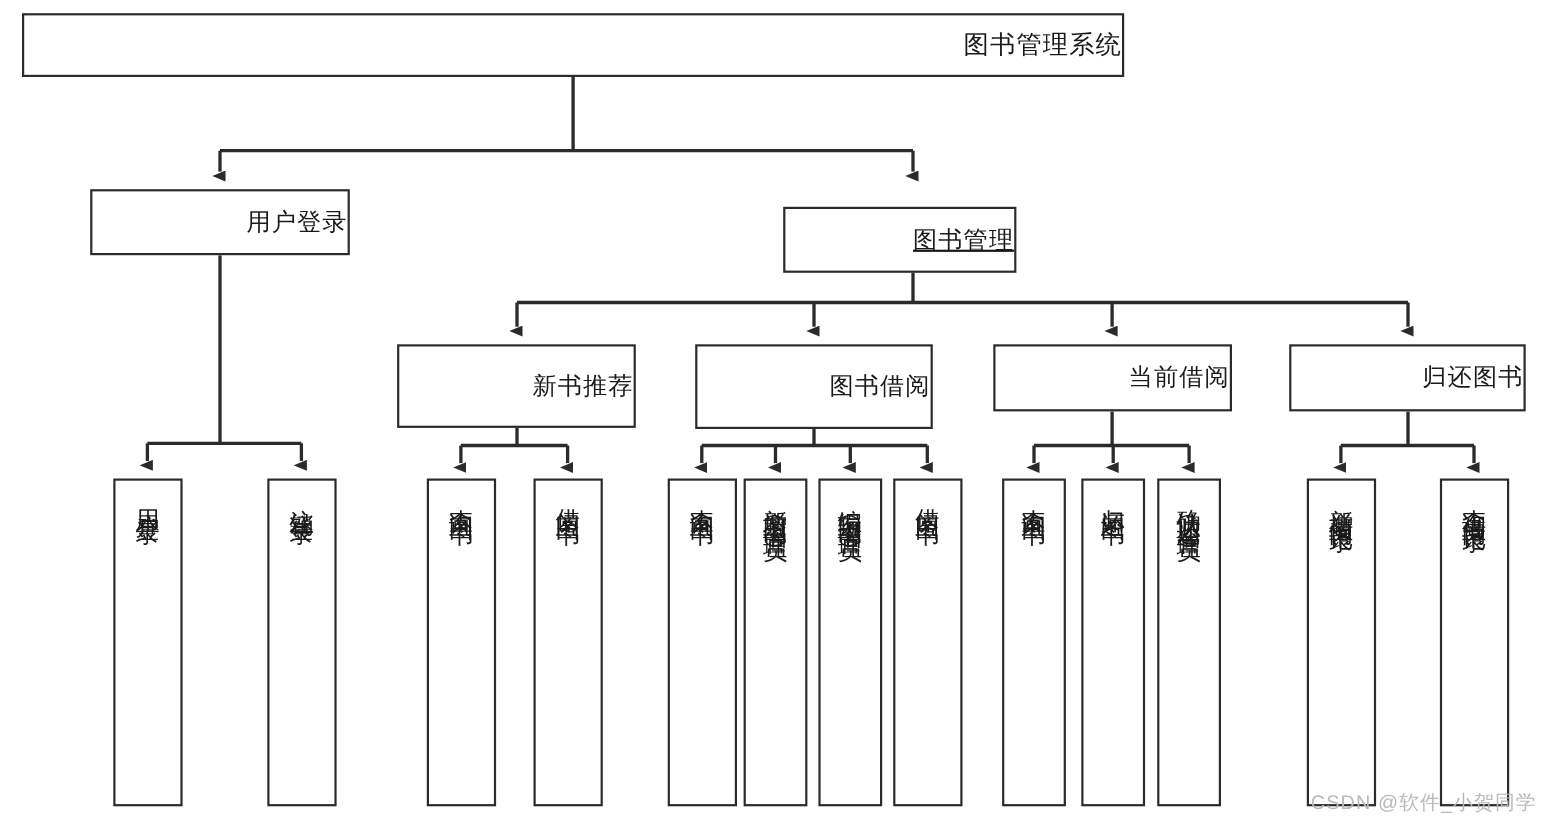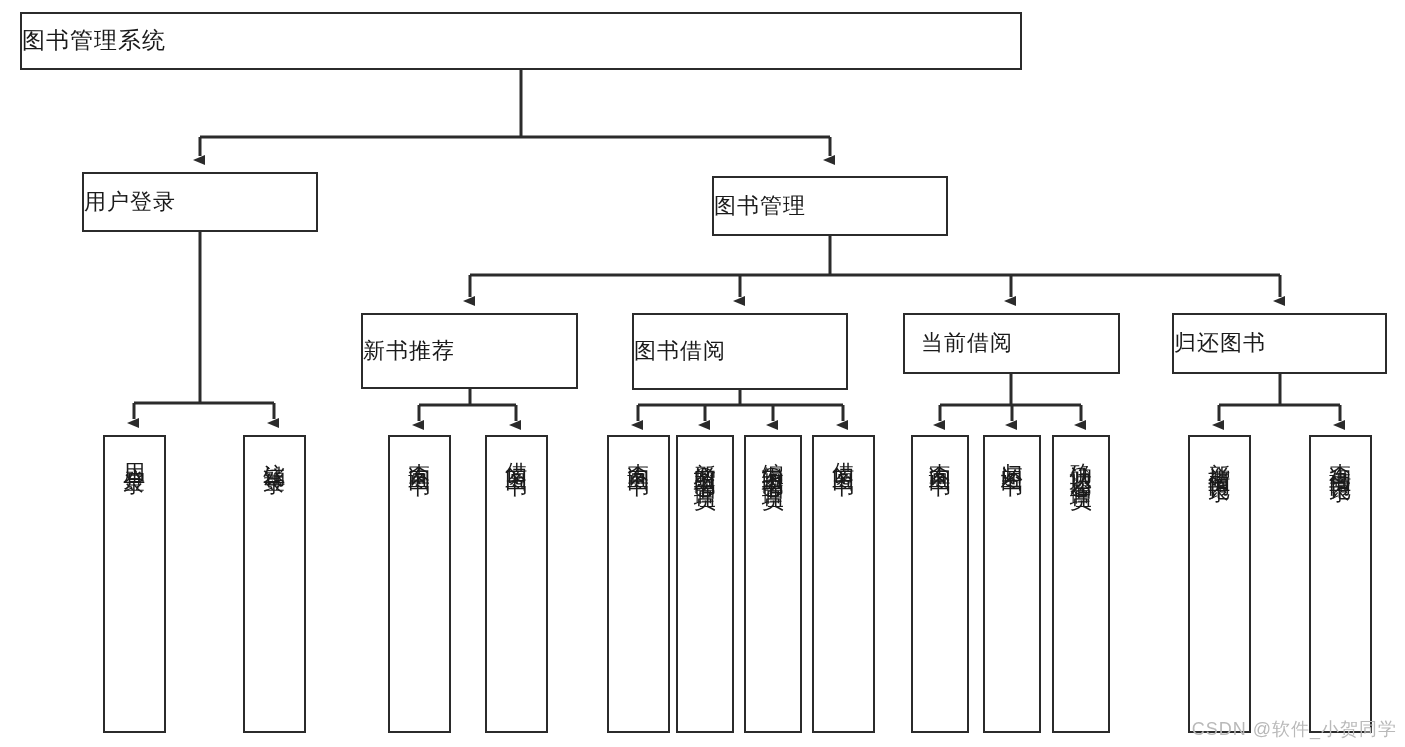--- a/index.html
+++ b/index.html
@@ -14,21 +14,21 @@
   #canvas{position:absolute;left:0;top:0;width:1405px;height:747px;}
   svg.lines{position:absolute;left:0;top:0;width:1405px;height:747px;pointer-events:none;}
 
   .node{
     position:absolute;
     box-sizing:border-box;
     background:#ffffff;
     border:2.5px solid #2b2b2b;
     display:flex;
     align-items:center;
-    justify-content:flex-start;
+    justify-content:flex-end;
     color:#1a1a1a;
   }
   .node.horiz .label{
     font-size:22px;
     letter-spacing:1px;
     line-height:1.1;
     white-space:nowrap;
   }
   .node.root .label{font-size:23px;}
   .node.leaf{
@@ -110,21 +110,21 @@
     </g>
   </svg>
 
   <div class="node horiz root" style="left: 20px; top: 12px; width: 1002px; height: 58px;">
     <span class="label">图书管理系统</span>
   </div>
 
   <div class="node horiz" style="left: 82px; top: 172px; width: 236px; height: 60px;">
     <span class="label">用户登录</span>
   </div>
-  <div class="node horiz" style="left: 712px; top: 176px; width: 236px; height: 60px;">
+  <div class="node horiz" style="left: 712px; top: 188px; width: 212px; height: 60px; text-decoration: underline;">
     <span class="label">图书管理</span>
   </div>
 
   <div class="node horiz" style="left: 361px; top: 313px; width: 217px; height: 76px;">
     <span class="label">新书推荐</span>
   </div>
   <div class="node horiz" style="left: 632px; top: 313px; width: 216px; height: 77px;">
     <span class="label">图书借阅</span>
   </div>
   <div class="node horiz" style="left: 903px; top: 313px; width: 217px; height: 61px; padding-left: 16px;">

